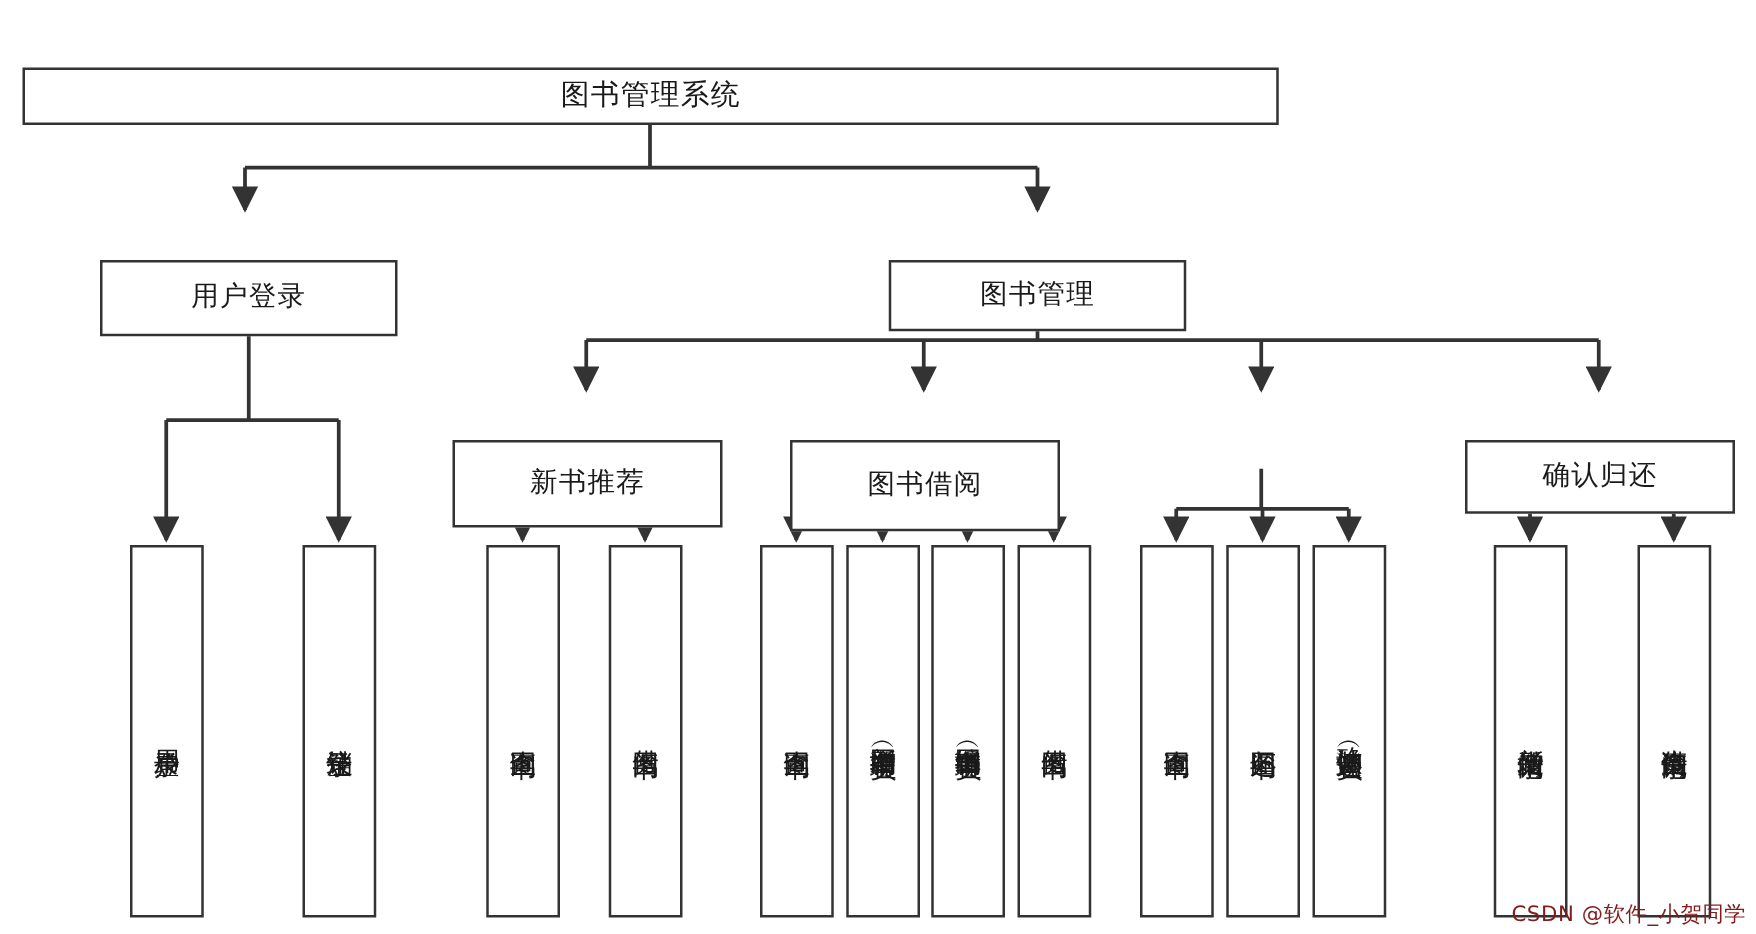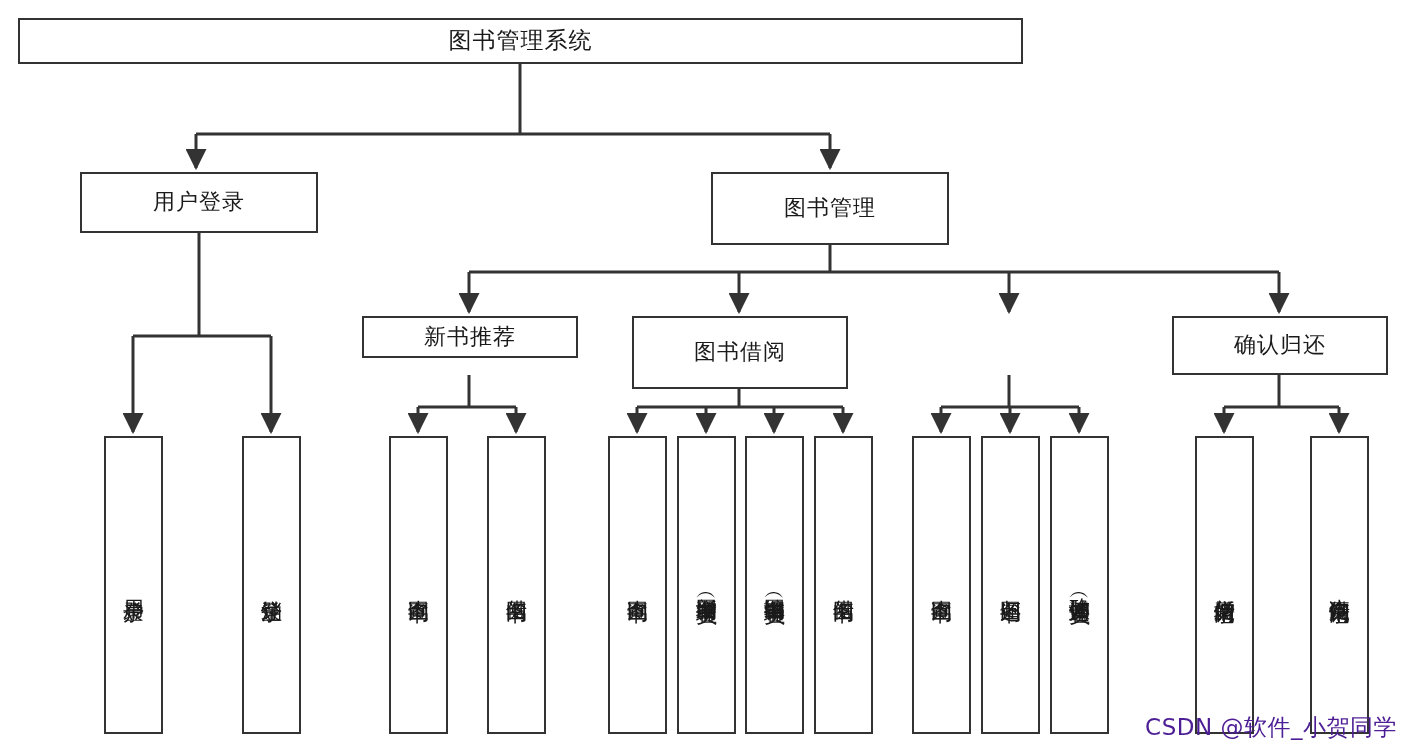--- a/index.html
+++ b/index.html
@@ -34,41 +34,42 @@
     display: flex;
     align-items: center;
     justify-content: center;
     color: #1a1a1a;
   }
   .node-h {
     font-size: 22px;
     letter-spacing: 1px;
     line-height: 1.1;
     white-space: nowrap;
+    margin-top: 36px;
   }
   .node-v {
     font-size: 21px;
     letter-spacing: 1px;
     line-height: 1.15;
     writing-mode: vertical-rl;
     text-orientation: upright;
     align-items: center;
     justify-content: center;
     padding: 6px 0;
     text-align: center;
   }
   #root-node {
     font-size: 23px;
   }
   #watermark {
     position: absolute;
     right: 8px;
     bottom: 4px;
-    font-size: 23px;
-    color: #4c1d95;
+    font-size: 17px;
+    color: #7f1d1d;
     white-space: nowrap;
     letter-spacing: 0.5px;
   }
 </style>
 </head>
 <body>
 
 <div id="diagram-root">
 
   <svg id="edge-layer" viewBox="0 0 1405 747" width="1405" height="747" xmlns="http://www.w3.org/2000/svg">
@@ -117,23 +118,23 @@
       <path d="M 1279 375 L 1279 407"></path>
       <path d="M 1224 407 L 1339 407"></path>
       <path d="M 1224 407 L 1224 432" marker-end="url(#arrow)"></path>
       <path d="M 1339 407 L 1339 432" marker-end="url(#arrow)"></path>
     </g>
   </svg>
 
   <div class="node node-h" id="root-node" style="left:18px; top:18px; width:1005px; height:46px;">图书管理系统</div>
 
   <div class="node node-h" style="left:80px; top:172px; width:238px; height:61px;">用户登录</div>
-  <div class="node node-h" style="left:711px; top:172px; width:238px; height:73px;">图书管理</div>
+  <div class="node node-h" style="left:711px; top:172px; width:238px; height:57px;">图书管理</div>
 
-  <div class="node node-h" style="left:362px; top:316px; width:216px; height:42px;">新书推荐</div>
+  <div class="node node-h" style="left:362px; top:316px; width:216px; height:70px;">新书推荐</div>
   <div class="node node-h" style="left:632px; top:316px; width:216px; height:73px;">图书借阅</div>
   <div class="node node-h" style="left:1172px; top:316px; width:216px; height:59px;">确认归还</div>
 
   <div class="node node-v" style="left:104px; top:436px; width:59px; height:298px;">用户登录</div>
   <div class="node node-v" style="left:242px; top:436px; width:59px; height:298px;">注销登录</div>
 
   <div class="node node-v" style="left:389px; top:436px; width:59px; height:298px;">查询图书</div>
   <div class="node node-v" style="left:487px; top:436px; width:59px; height:298px;">借阅图书</div>
 
   <div class="node node-v" style="left:608px; top:436px; width:59px; height:298px;">查询图书</div>

